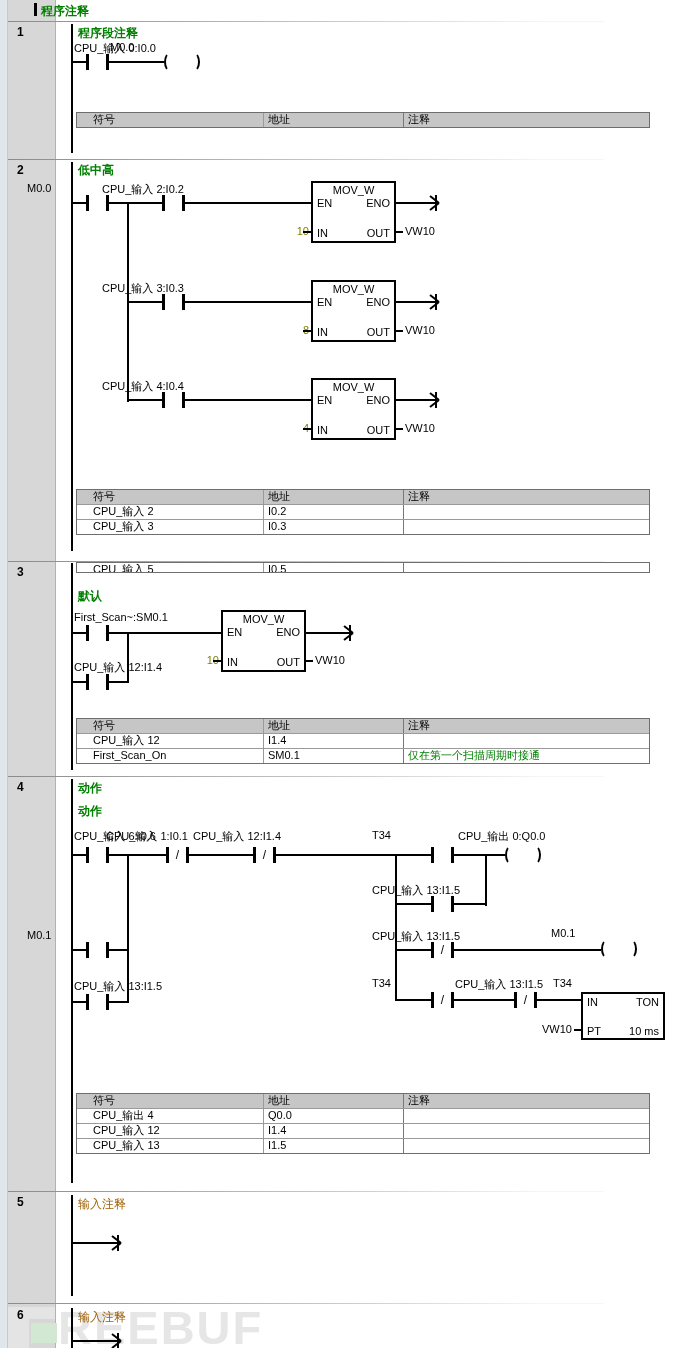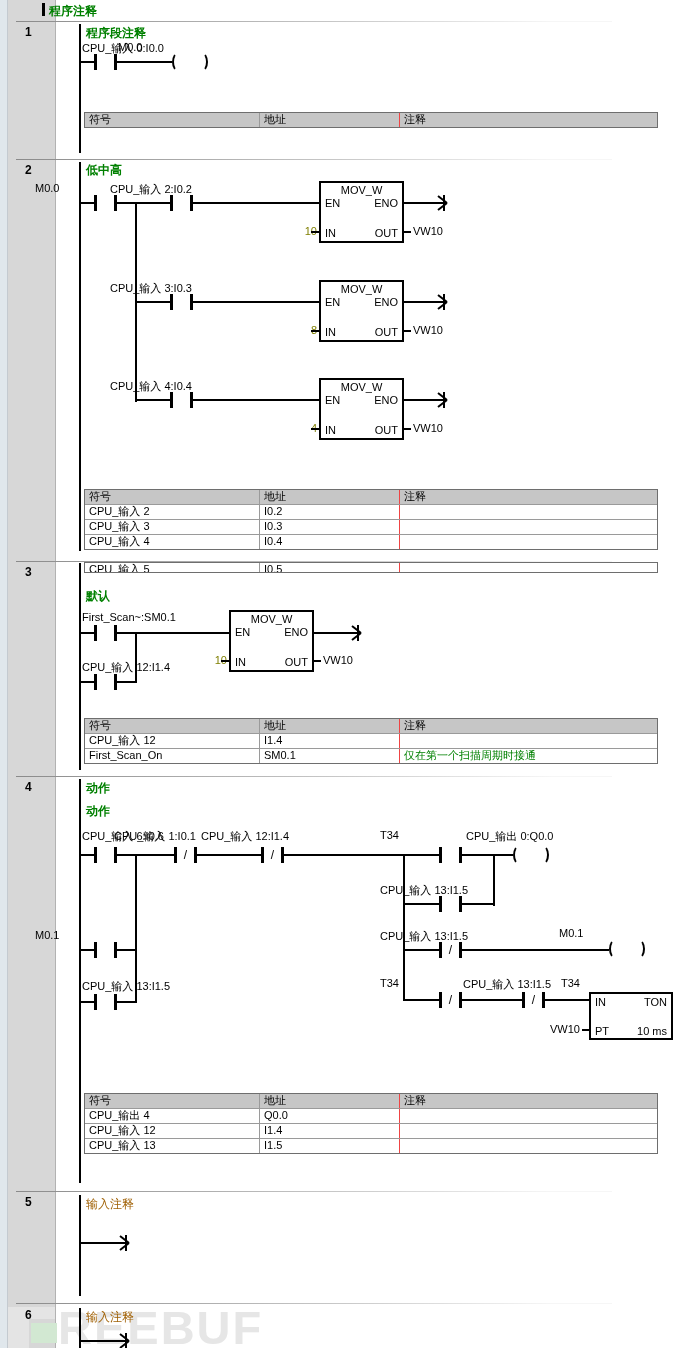--- a/index.html
+++ b/index.html
@@ -2,21 +2,21 @@
 <html><head>
 <meta charset="utf-8">
 <style>
   html,body{margin:0;padding:0}
   body{width:690px;height:1348px;overflow:hidden;background:#fff;position:relative;
        font-family:"Liberation Sans","DejaVu Sans",sans-serif;}
   .strip{position:absolute;left:0;top:0;width:7px;height:1348px;background:#e0e7ec;border-right:1px solid #c4cad0}
   .gutter{position:absolute;left:8px;top:0;width:47px;height:1348px;background:#d7d7d7;border-right:1px solid #b2b2b2}
   .wm{position:absolute;z-index:0}
   .wm-txt{position:absolute;left:58px;top:1300px;font-weight:bold;font-size:47px;letter-spacing:2px;color:#e6e6e6;white-space:nowrap}
-  .net{position:absolute;left:16px;width:596px;z-index:1}
+  .net{position:absolute;left:8px;width:596px;z-index:1}
   .ridge{position:absolute;left:0;top:0;width:100%;height:1px;background:linear-gradient(to right,#8a8a8a,#c9c9c9 55%,#f6f6f6 90%)}
   .num{position:absolute;left:9px;width:38px;font-weight:bold;font-size:12px;color:#000}
   .rail{position:absolute;left:63px;width:2px;background:#000}
   .hbar{position:absolute;width:3px;height:13px;background:#000}
   .title{position:absolute;font-size:12px;font-weight:bold;color:#008000;white-space:nowrap}
   .title.gray{color:#a16207;font-weight:normal}
   .lbl{position:absolute;font-size:11px;color:#000;white-space:nowrap}
   .lbl.c{width:140px;text-align:left}
   .wh{position:absolute;height:2px;background:#000}
   .wv{position:absolute;width:2px;background:#000}
@@ -33,21 +33,21 @@
   .fbox .bt{position:absolute;left:0;right:0;top:1px;text-align:center}
   .fbox .pl{position:absolute;left:4px;white-space:nowrap}
   .fbox .pr{position:absolute;right:4px;white-space:nowrap}
   .const{position:absolute;width:34px;text-align:right;font-size:11px;color:#7f7f00;white-space:nowrap}
   .opd{position:absolute;font-size:11px;white-space:nowrap}
   .opd.r{width:36px;text-align:right}
   .arr{position:absolute}
   .stable{position:absolute;background:#fff;border:1px solid #6e6e6e;font-size:11px;color:#000}
   .tr{display:flex;height:14px;line-height:13px;border-top:1px solid #9a9a9a;overflow:hidden}
   .tr.th{background:#c6c6c6;border-top:none}
-  .tc1{width:170px;padding-left:4px;border-right:1px solid #9a9a9a;overflow:hidden;white-space:nowrap}
+  .tc1{width:170px;padding-left:16px;border-right:1px solid #9a9a9a;overflow:hidden;white-space:nowrap}
   .tc2{width:135px;padding-left:4px;border-right:1px solid #ef4444;overflow:hidden;white-space:nowrap}
   .tc3{flex:1;padding-left:4px;overflow:hidden;white-space:nowrap}
   .tc3.green{color:#008000}
   .cliprow{position:absolute;overflow:hidden;height:9px}
 </style>
 </head>
 <body>
 
 <div class="strip"></div>
 <div class="gutter"></div>
@@ -178,25 +178,20 @@
     <div class="tr">
       <span class="tc1">CPU_输入 2</span>
       <span class="tc2">I0.2</span>
       <span class="tc3"></span>
     </div>
     <div class="tr">
       <span class="tc1">CPU_输入 3</span>
       <span class="tc2">I0.3</span>
       <span class="tc3"></span>
     </div>
-    <div class="tr">
-      <span class="tc1">CPU_输入 4</span>
-      <span class="tc2">I0.4</span>
-      <span class="tc3"></span>
-    </div>
   </div>
 </div>
 
 <div class="net" style="top:561px;height:215px">
   <div class="ridge"></div>
   <div class="num" style="top:4px">3</div>
   <div class="rail" style="top:2px;height:207px"></div>
 
   <div class="stable cliprow" style="left:68px;top:1px;width:572px">
     <div class="tr" style="border-top:none">

